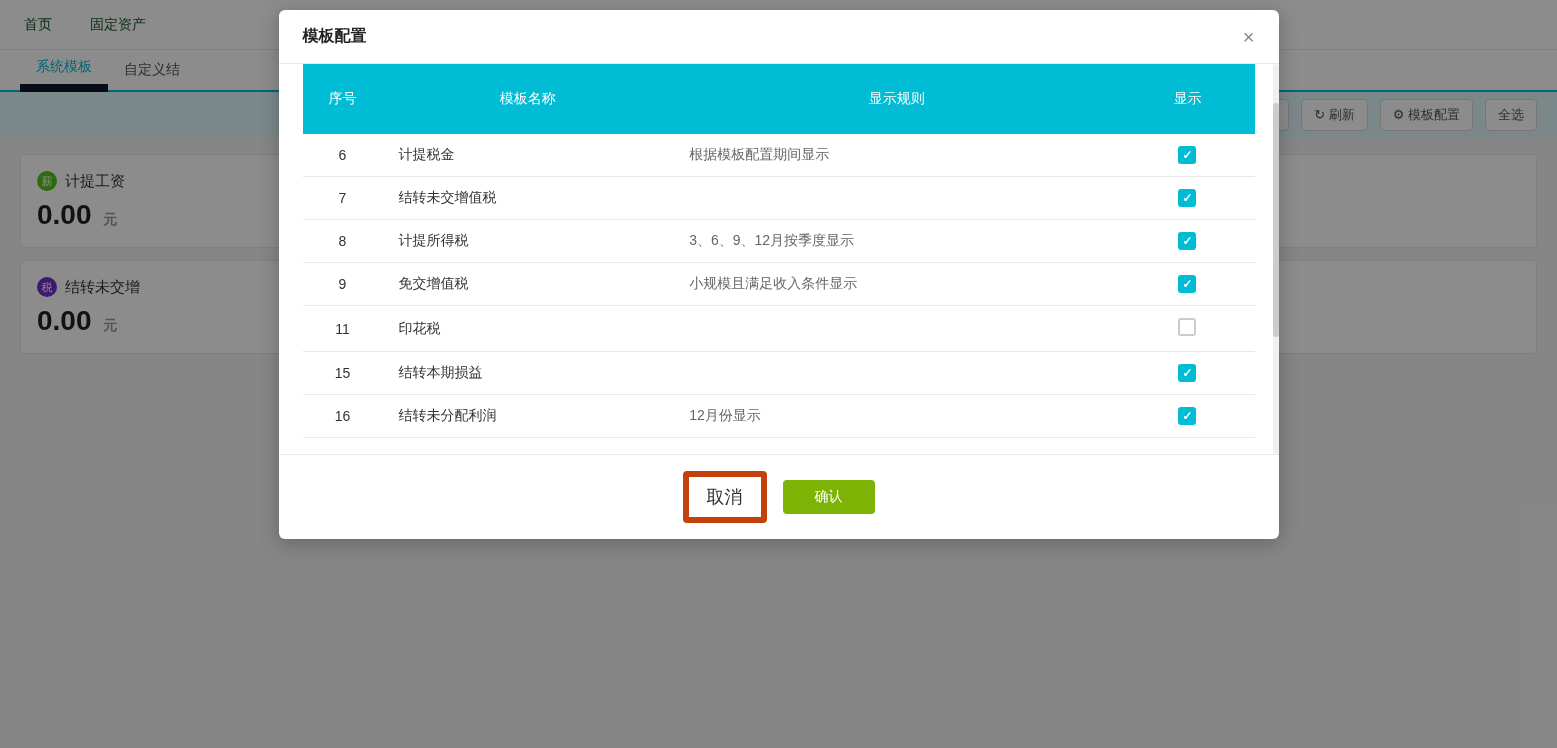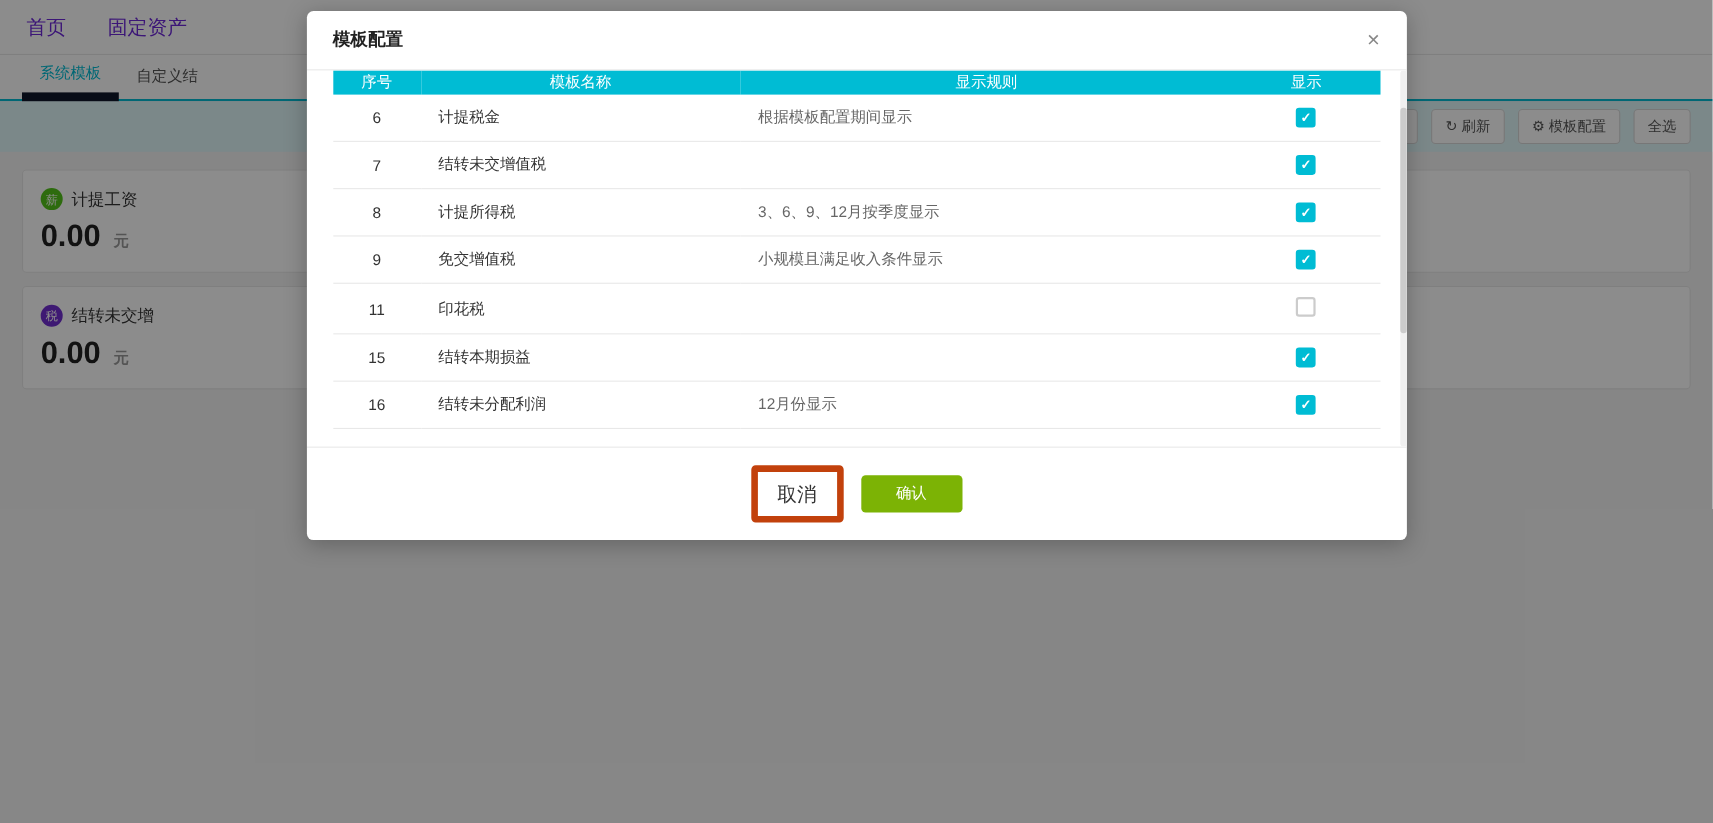--- a/index.html
+++ b/index.html
@@ -24,22 +24,22 @@
       background: #fff;
       height: 50px;
       display: flex;
       align-items: center;
       padding: 0 20px;
       gap: 30px;
       border-bottom: 1px solid #e8e8e8;
     }
 
     .top-nav-item {
-      color: #6d28d9;
-      font-size: 18px;
+      color: #14532d;
+      font-size: 14px;
       cursor: pointer;
       padding: 0 4px;
     }
 
     .tabs-bar {
       background: #fff;
       display: flex;
       align-items: center;
       padding: 0 20px;
       border-bottom: 2px solid #00bcd4;
@@ -173,21 +173,21 @@
       width: 100%;
       border-collapse: collapse;
     }
 
     .config-table thead tr {
       background: #00bcd4;
       color: #fff;
     }
 
     .config-table thead th {
-      padding: 2px 16px;
+      padding: 26px 16px;
       text-align: center;
       font-weight: normal;
       font-size: 14px;
     }
 
     .config-table thead th:first-child {
       border-radius: 0;
       width: 80px;
     }
 

